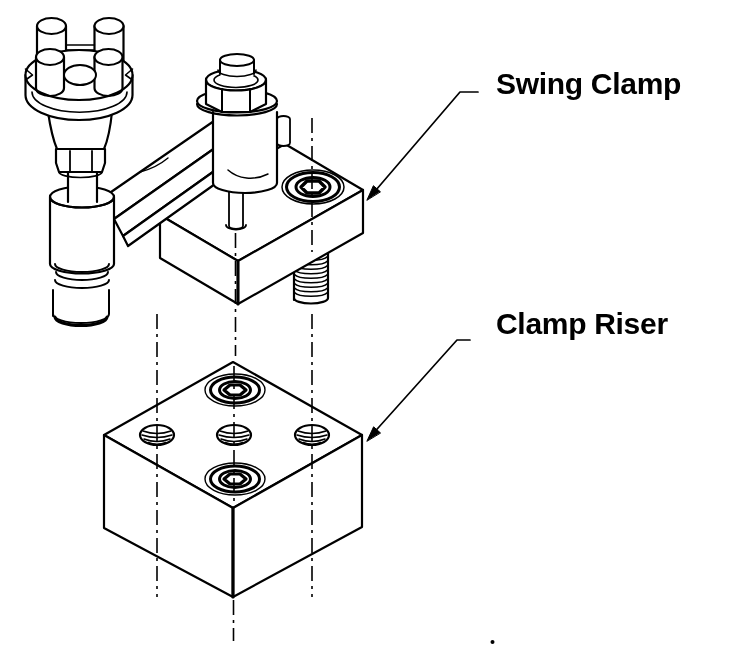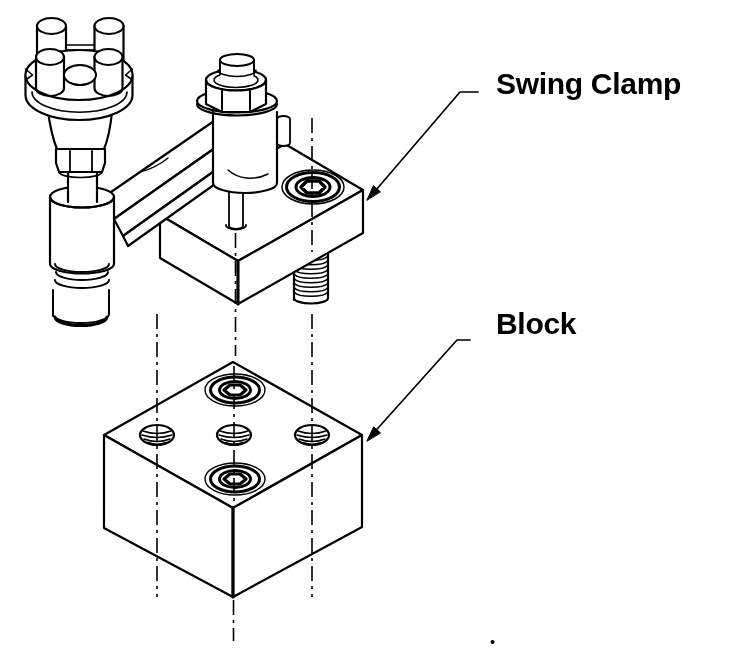--- a/index.html
+++ b/index.html
@@ -195,16 +195,16 @@
     </g>
 
     <circle cx="492.5" cy="642" r="2" fill="#000" stroke="none"></circle>
   </g>
 </svg>
 
 <div class="callout" id="callout-1">
   <span>Swing Clamp</span>
 </div>
 <div class="callout" id="callout-2">
-  <span>Block</span>
+  <span>Clamp Riser</span>
 </div>
 
 </div>
 
 </body></html>

